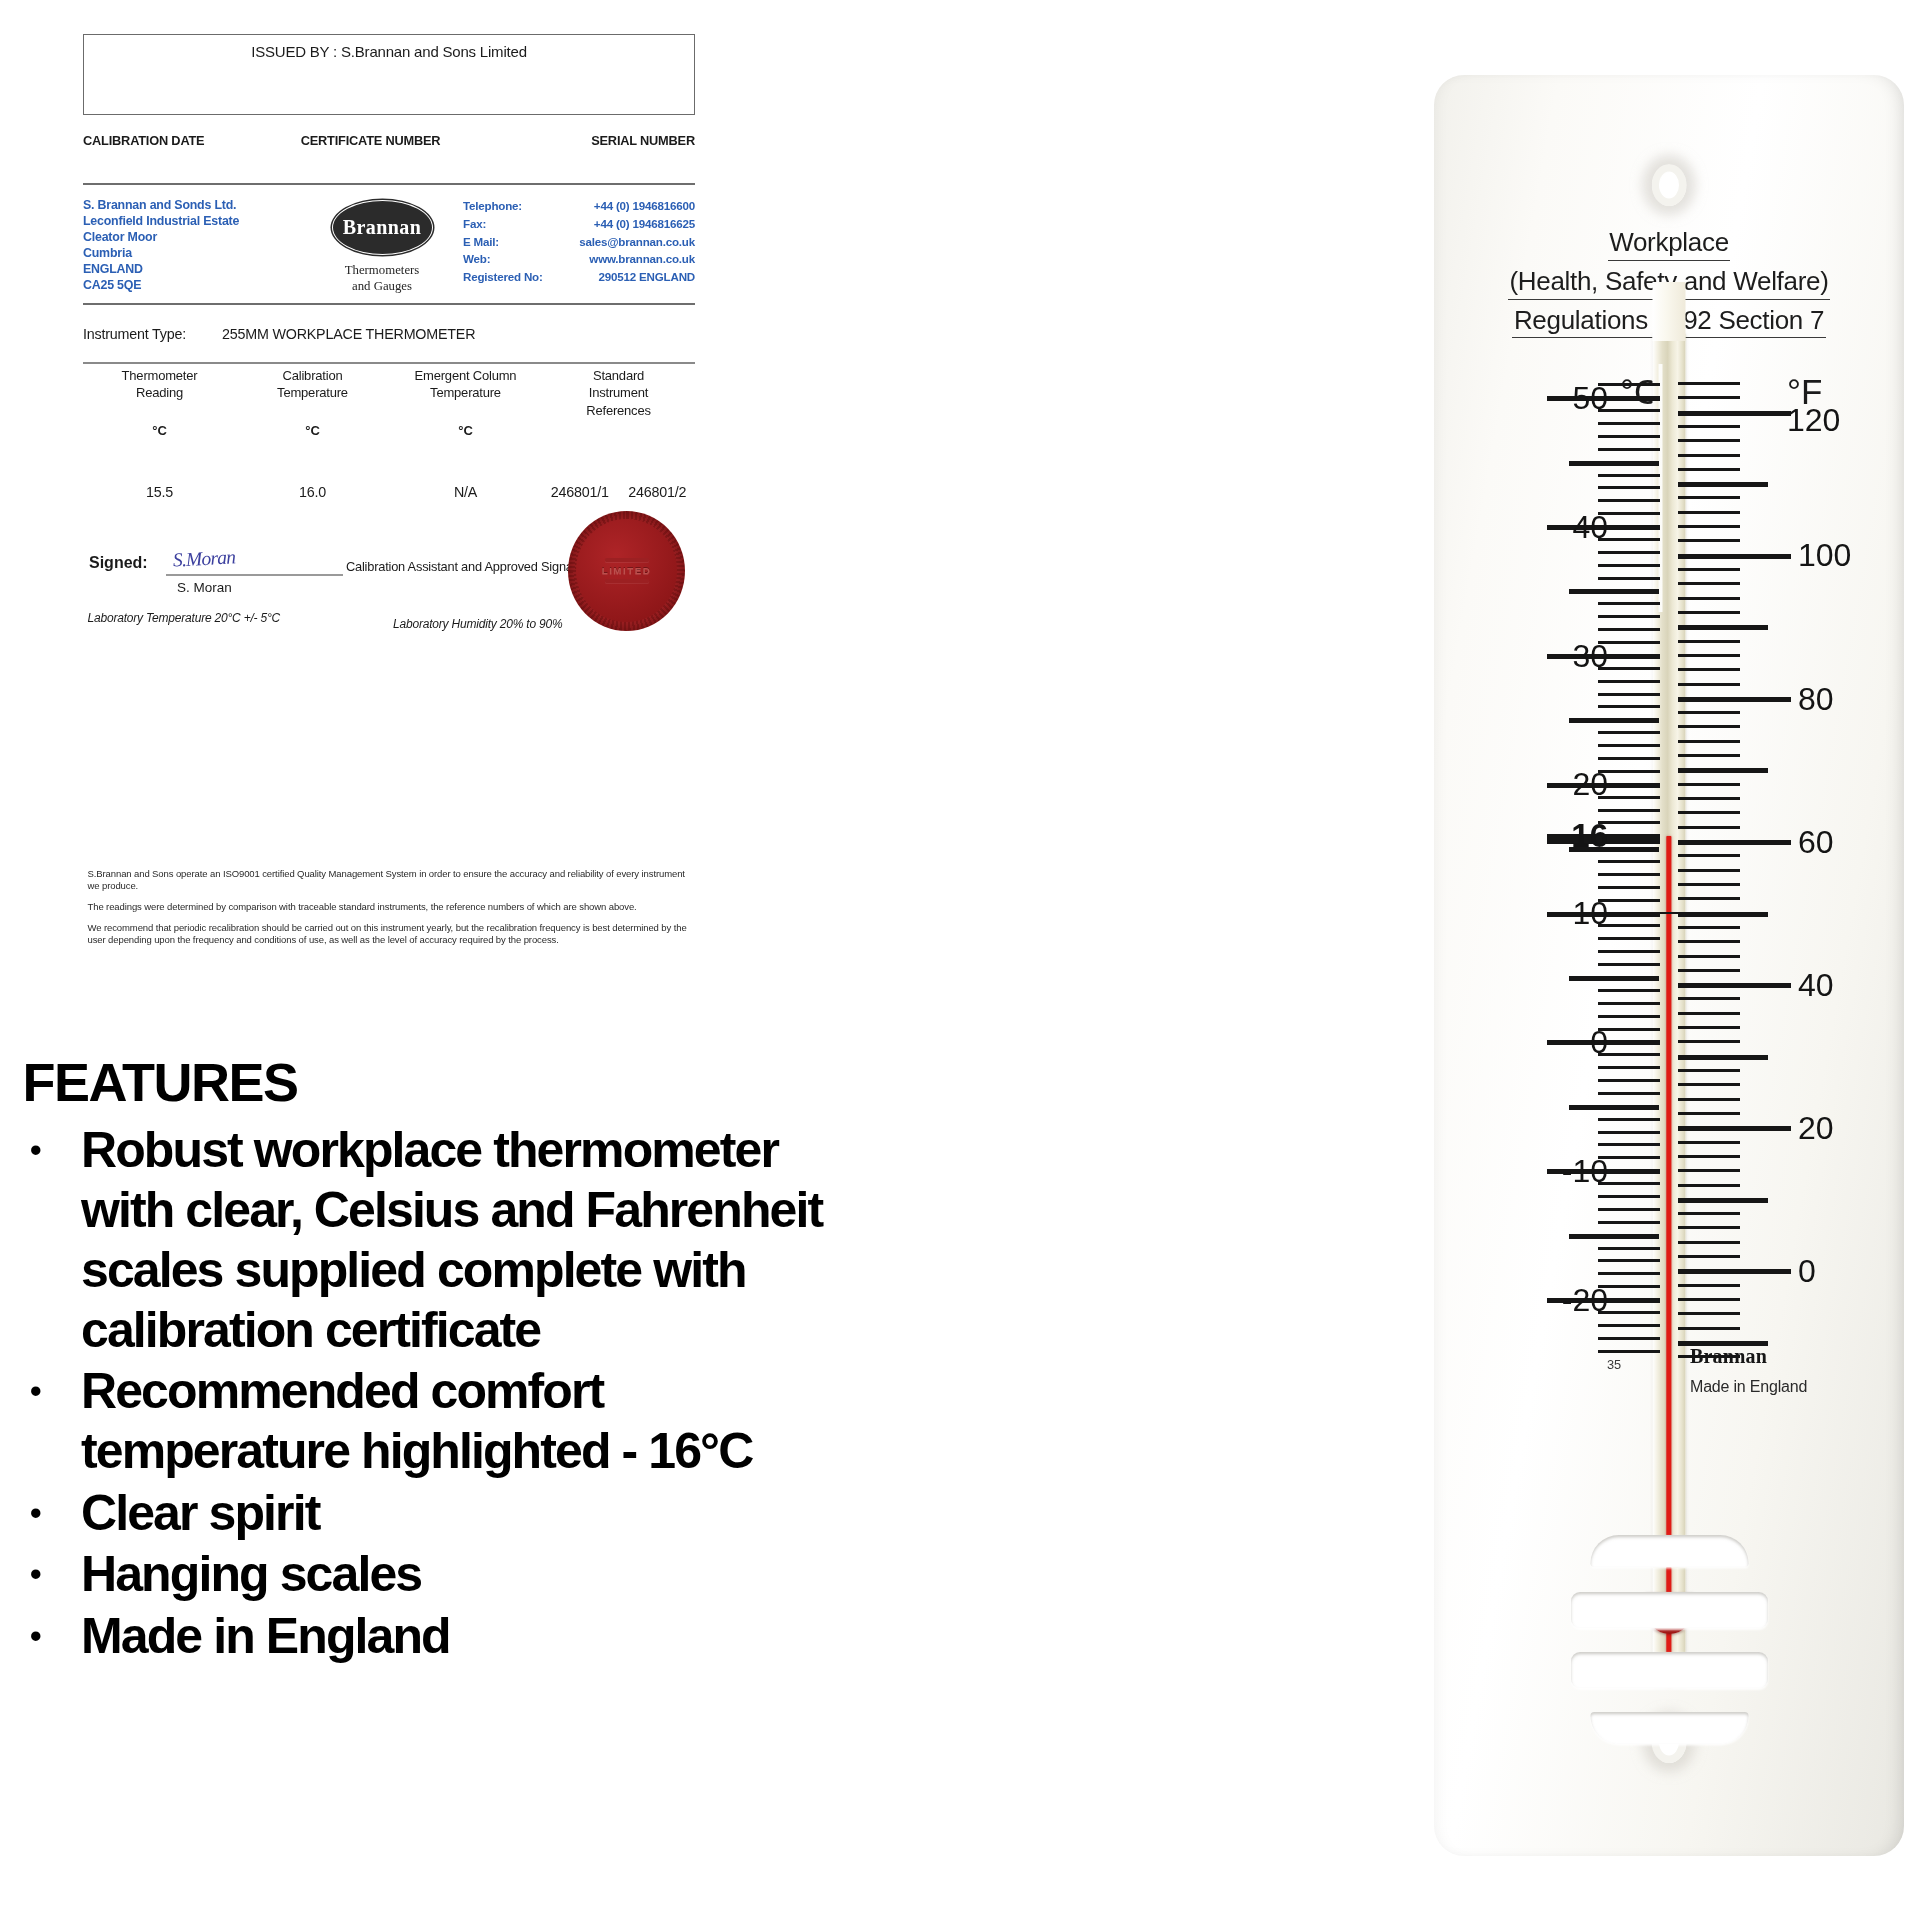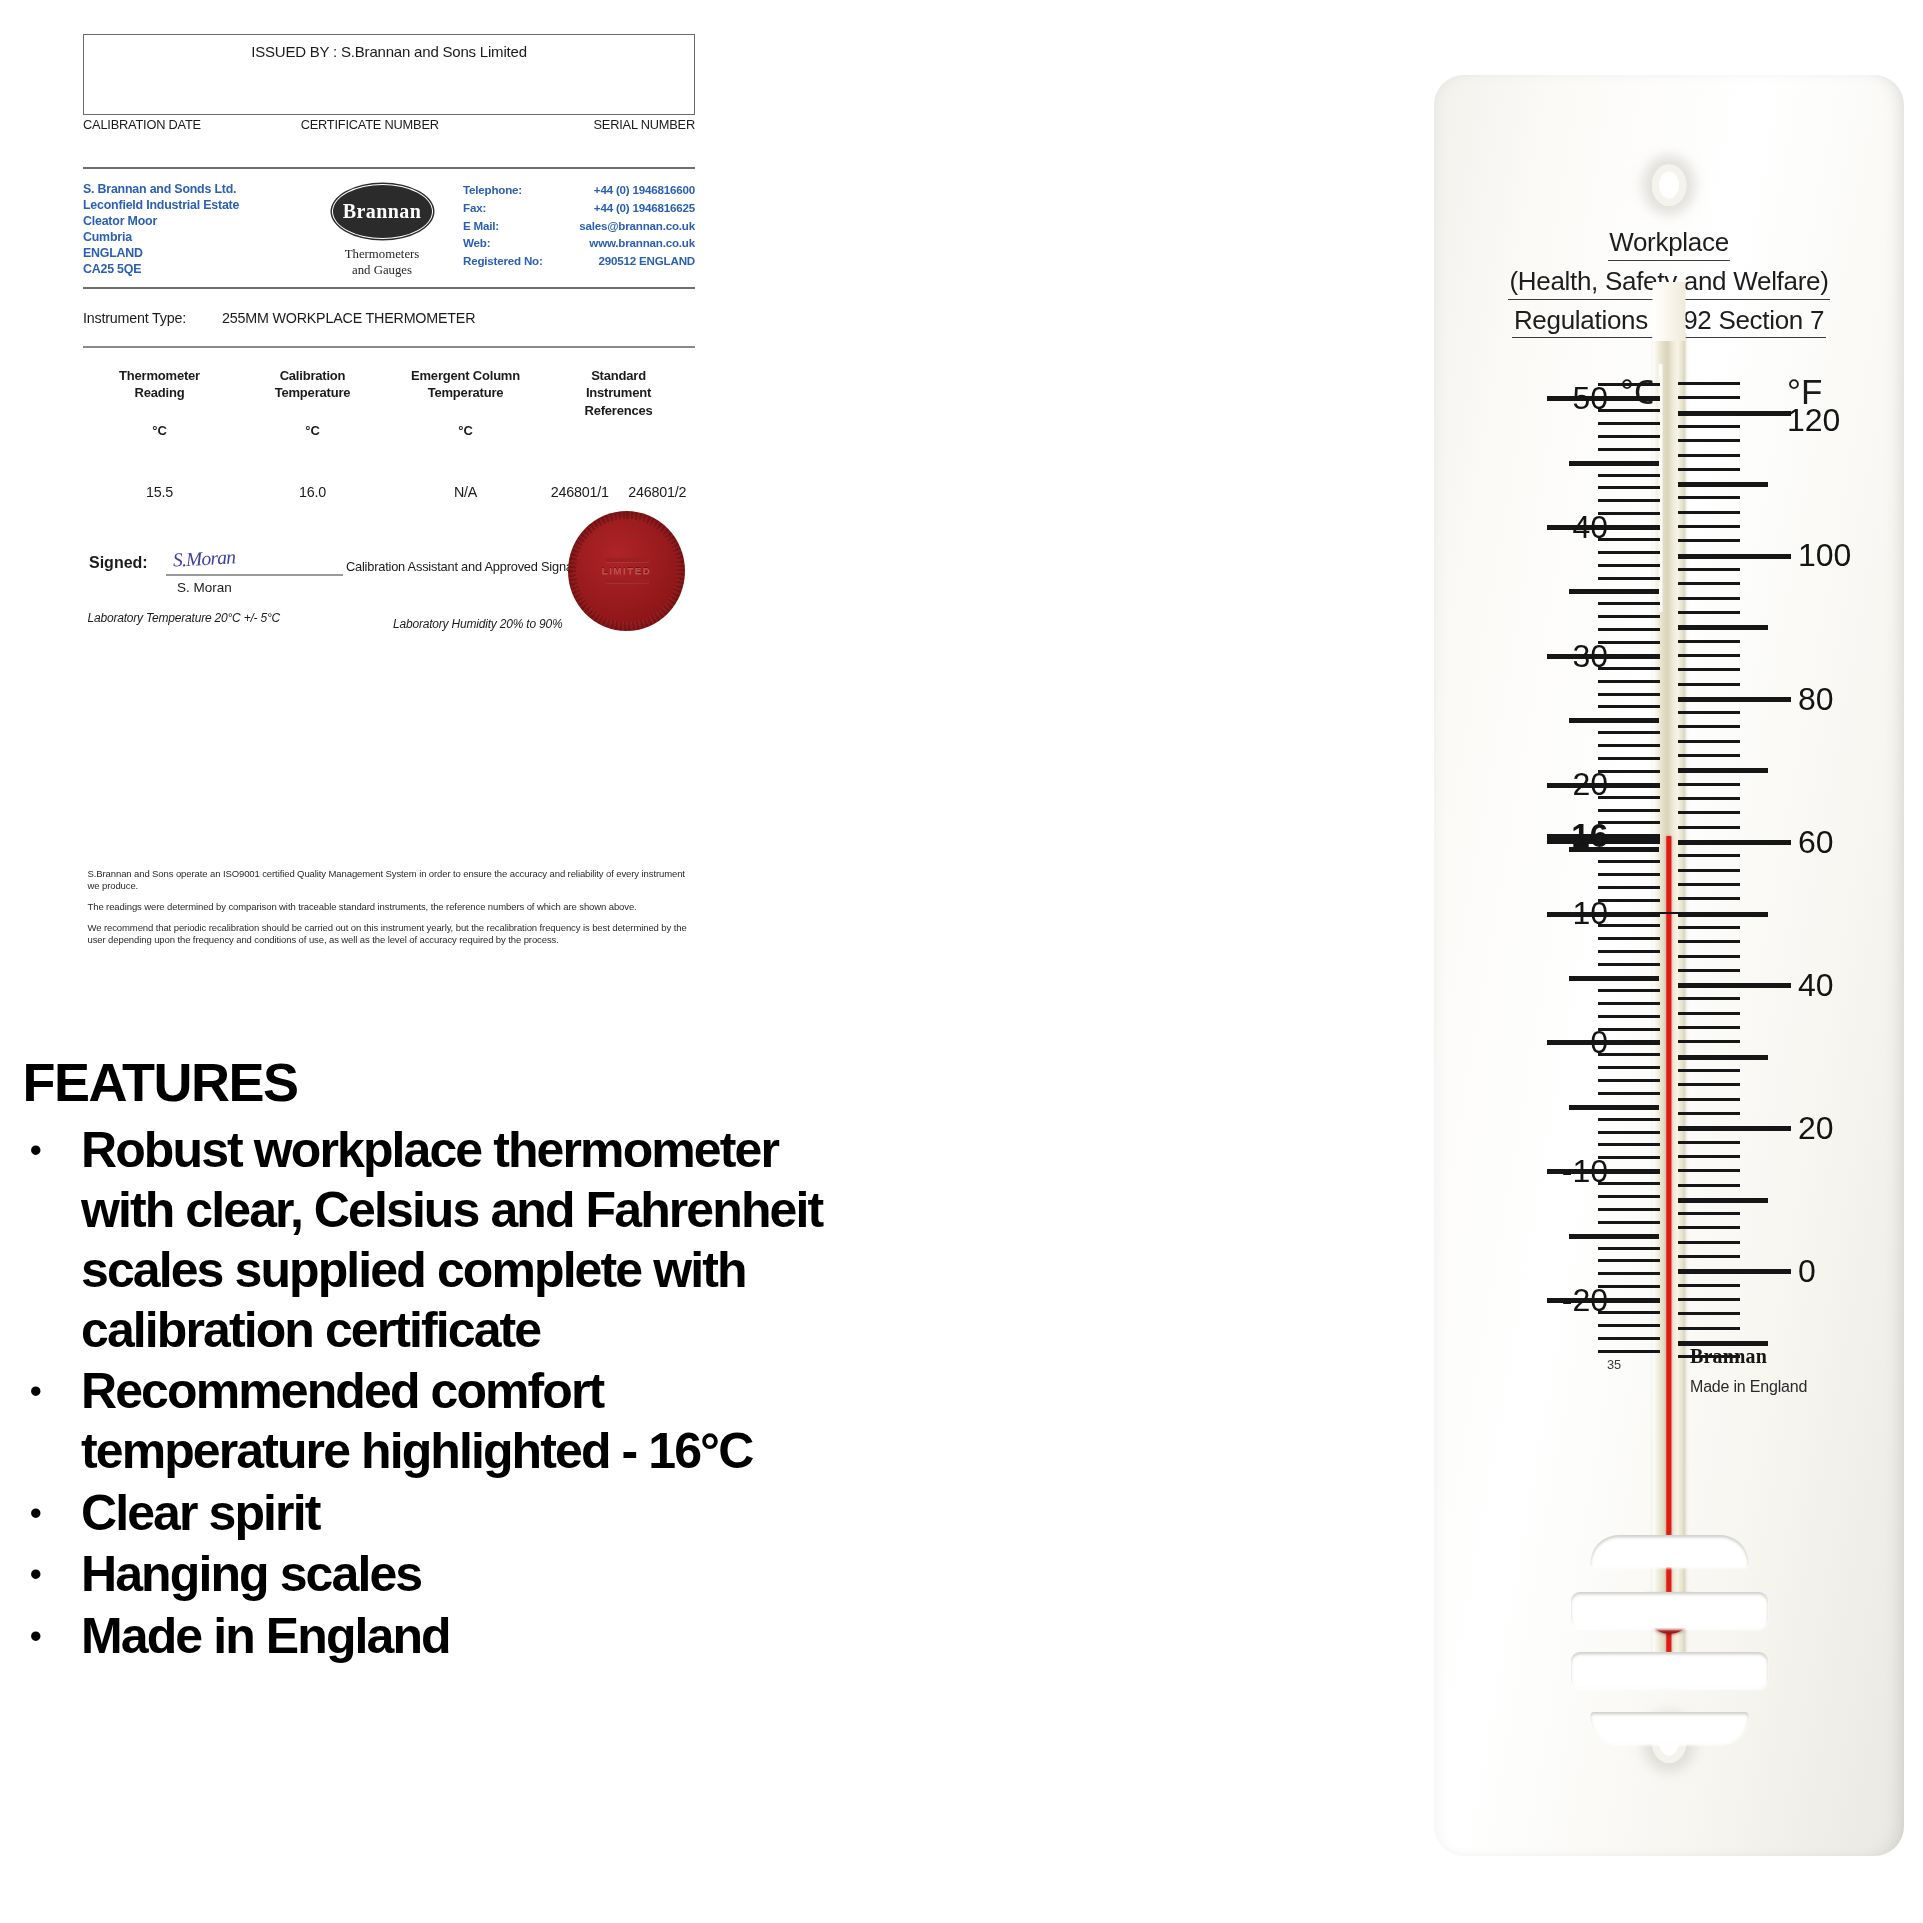--- a/index.html
+++ b/index.html
@@ -26,21 +26,21 @@
   }
   .cert-title{
     font-size:32px;font-weight:bold;letter-spacing:-0.4px;
     line-height:39px;white-space:nowrap;
   }
   .cert-issued{
     font-size:15px;text-align:center;line-height:22.5px;margin-top:1.5px;
     letter-spacing:-0.2px;
   }
   .cert-colheads{
-    display:flex;margin-top:2px;font-size:12.8px;font-weight:normal;letter-spacing:-0.2px;
+    display:flex;margin-top:18px;font-size:12.8px;font-weight:bold;letter-spacing:-0.2px;
   }
   .cert-colheads span:nth-child(1){width:218px;}
   .cert-colheads span:nth-child(2){width:203px;}
   .cert-colheads span:nth-child(3){width:192px;text-align:right;}
   .cert-values{height:35px;}
   .rule{height:2.3px;background:#6e6e6e;width:100%;}
   .rule.thin{height:1.5px;background:#8a8a8a;}
 
   
   .addr-row{display:flex;margin-top:12px;}
@@ -63,21 +63,21 @@
   .contact{flex:1;font-size:11.6px;color:#2b5fb4;font-weight:bold;line-height:17.7px;letter-spacing:-0.2px;}
   .contact-row{display:flex;}
   .contact-row .k{width:90px;}
   .contact-row .v{flex:1;text-align:right;}
 
   .instr{margin-top:16.5px;font-size:14.3px;line-height:25.6px;letter-spacing:-0.2px;}
   .instr .k{display:inline-block;width:139px;}
 
   
   .tbl{margin-top:15px;}
-  .tbl-head{display:flex;margin-top:19px;font-size:13px;font-weight:bold;text-align:center;line-height:17.3px;letter-spacing:-0.2px;}
+  .tbl-head{display:flex;margin-top:3px;font-size:13px;font-weight:normal;text-align:center;line-height:17.3px;letter-spacing:-0.2px;}
   .tbl-head>div{flex:1;}
   .tbl-units{display:flex;font-size:13px;font-weight:bold;text-align:center;margin-top:4.5px;}
   .tbl-units>div{flex:1;}
   .tbl-row{display:flex;font-size:14.3px;text-align:center;margin-top:46px;letter-spacing:-0.2px;}
   .tbl-row>div{flex:1;}
   .tbl-row .refs{display:flex;justify-content:center;gap:19.5px;}
 
   
   .sig-area{position:absolute;left:0;top:481px;width:612px;height:203px;}
   .sig-line{position:absolute;left:83px;top:59px;width:177px;height:1.5px;background:#9a9a9a;}

